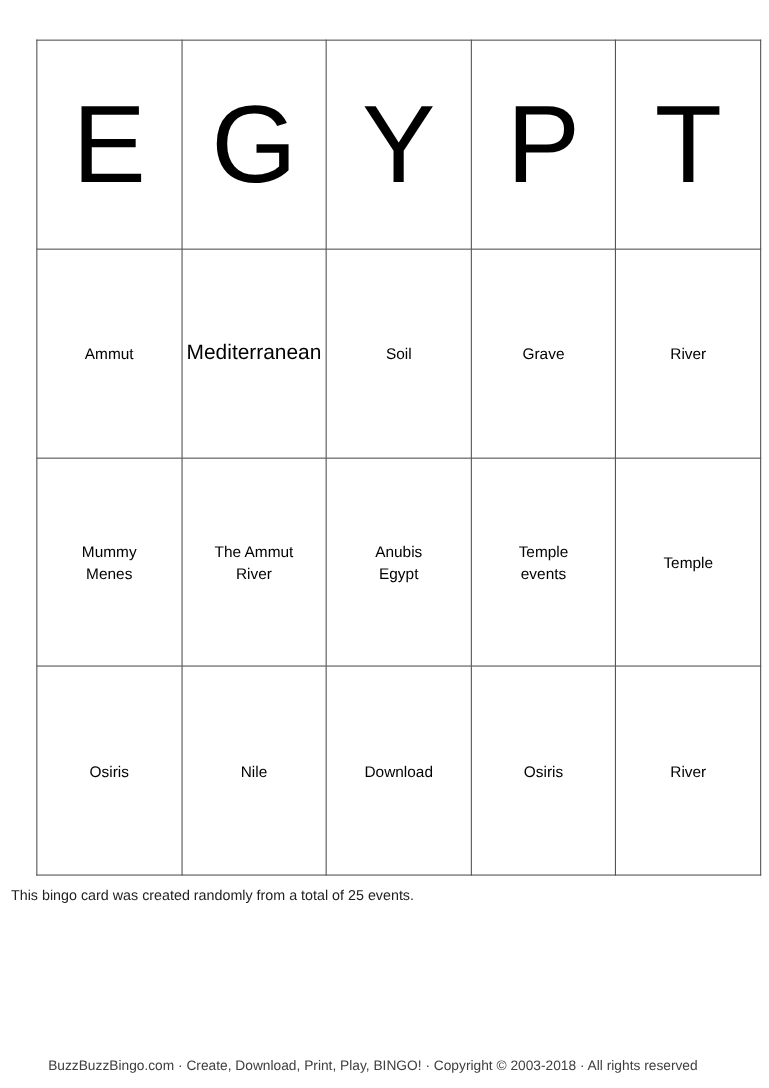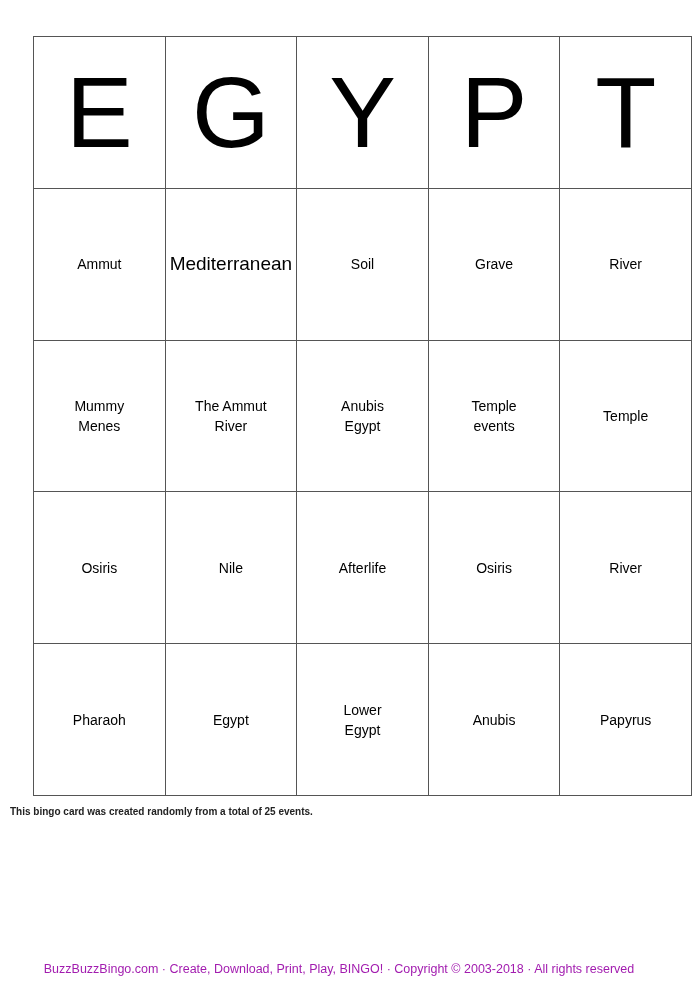--- a/index.html
+++ b/index.html
@@ -4,23 +4,23 @@
 <style>
   html, body { margin: 0; padding: 0; background: #ffffff; }
   body { width: 699px; height: 989px; position: relative; overflow: hidden;
          font-family: "Liberation Sans", sans-serif; color: #000; }
   .card { position: absolute; left: 33px; top: 36px; width: 633px; height: 760px;
           border-collapse: collapse; table-layout: fixed; }
   .card td { border: 1px solid #555; width: 126.6px; height: 126px; text-align: center;
              vertical-align: middle; padding: 0 2px; font-size: 14px; line-height: 20px; }
   .card tr.header td { font-size: 100px; line-height: 100px; font-weight: normal; }
   .card td.small { font-size: 19px; }
-  .note { position: absolute; left: 10px; top: 806px; font-size: 10px; color: #222; font-weight: bold; }
+  .note { position: absolute; left: 10px; top: 806px; font-size: 13px; color: #222; }
   .footer { position: absolute; left: 0; width: 678px; top: 962px; text-align: center;
-            font-size: 12.5px; color: #a21caf; }
+            font-size: 12.5px; color: #404040; }
 </style>
 </head>
 <body>
 
 <table class="card">
   <tbody>
       <tr class="header">
     <td>E</td>
     <td>G</td>
     <td>Y</td>
@@ -37,28 +37,21 @@
   <tr>
     <td><span>Mummy</span><br><span>Menes</span></td>
     <td><span>The Ammut</span><br><span>River</span></td>
     <td><span>Anubis</span><br><span>Egypt</span></td>
     <td><span>Temple</span><br><span>events</span></td>
     <td>Temple</td>
   </tr>
   <tr>
     <td>Osiris</td>
     <td>Nile</td>
-    <td>Afterlife</td>
+    <td>Download</td>
     <td>Osiris</td>
     <td>River</td>
-  </tr>
-  <tr>
-    <td>Pharaoh</td>
-    <td>Egypt</td>
-    <td><span>Lower</span><br><span>Egypt</span></td>
-    <td>Anubis</td>
-    <td>Papyrus</td>
   </tr>
 </tbody>
   </table>
 
 <div class="note">This bingo card was created randomly from a total of 25 events.</div>
 <div class="footer">BuzzBuzzBingo.com · Create, Download, Print, Play, BINGO! · Copyright © 2003-2018 · All rights reserved</div>
 
 </body></html>

